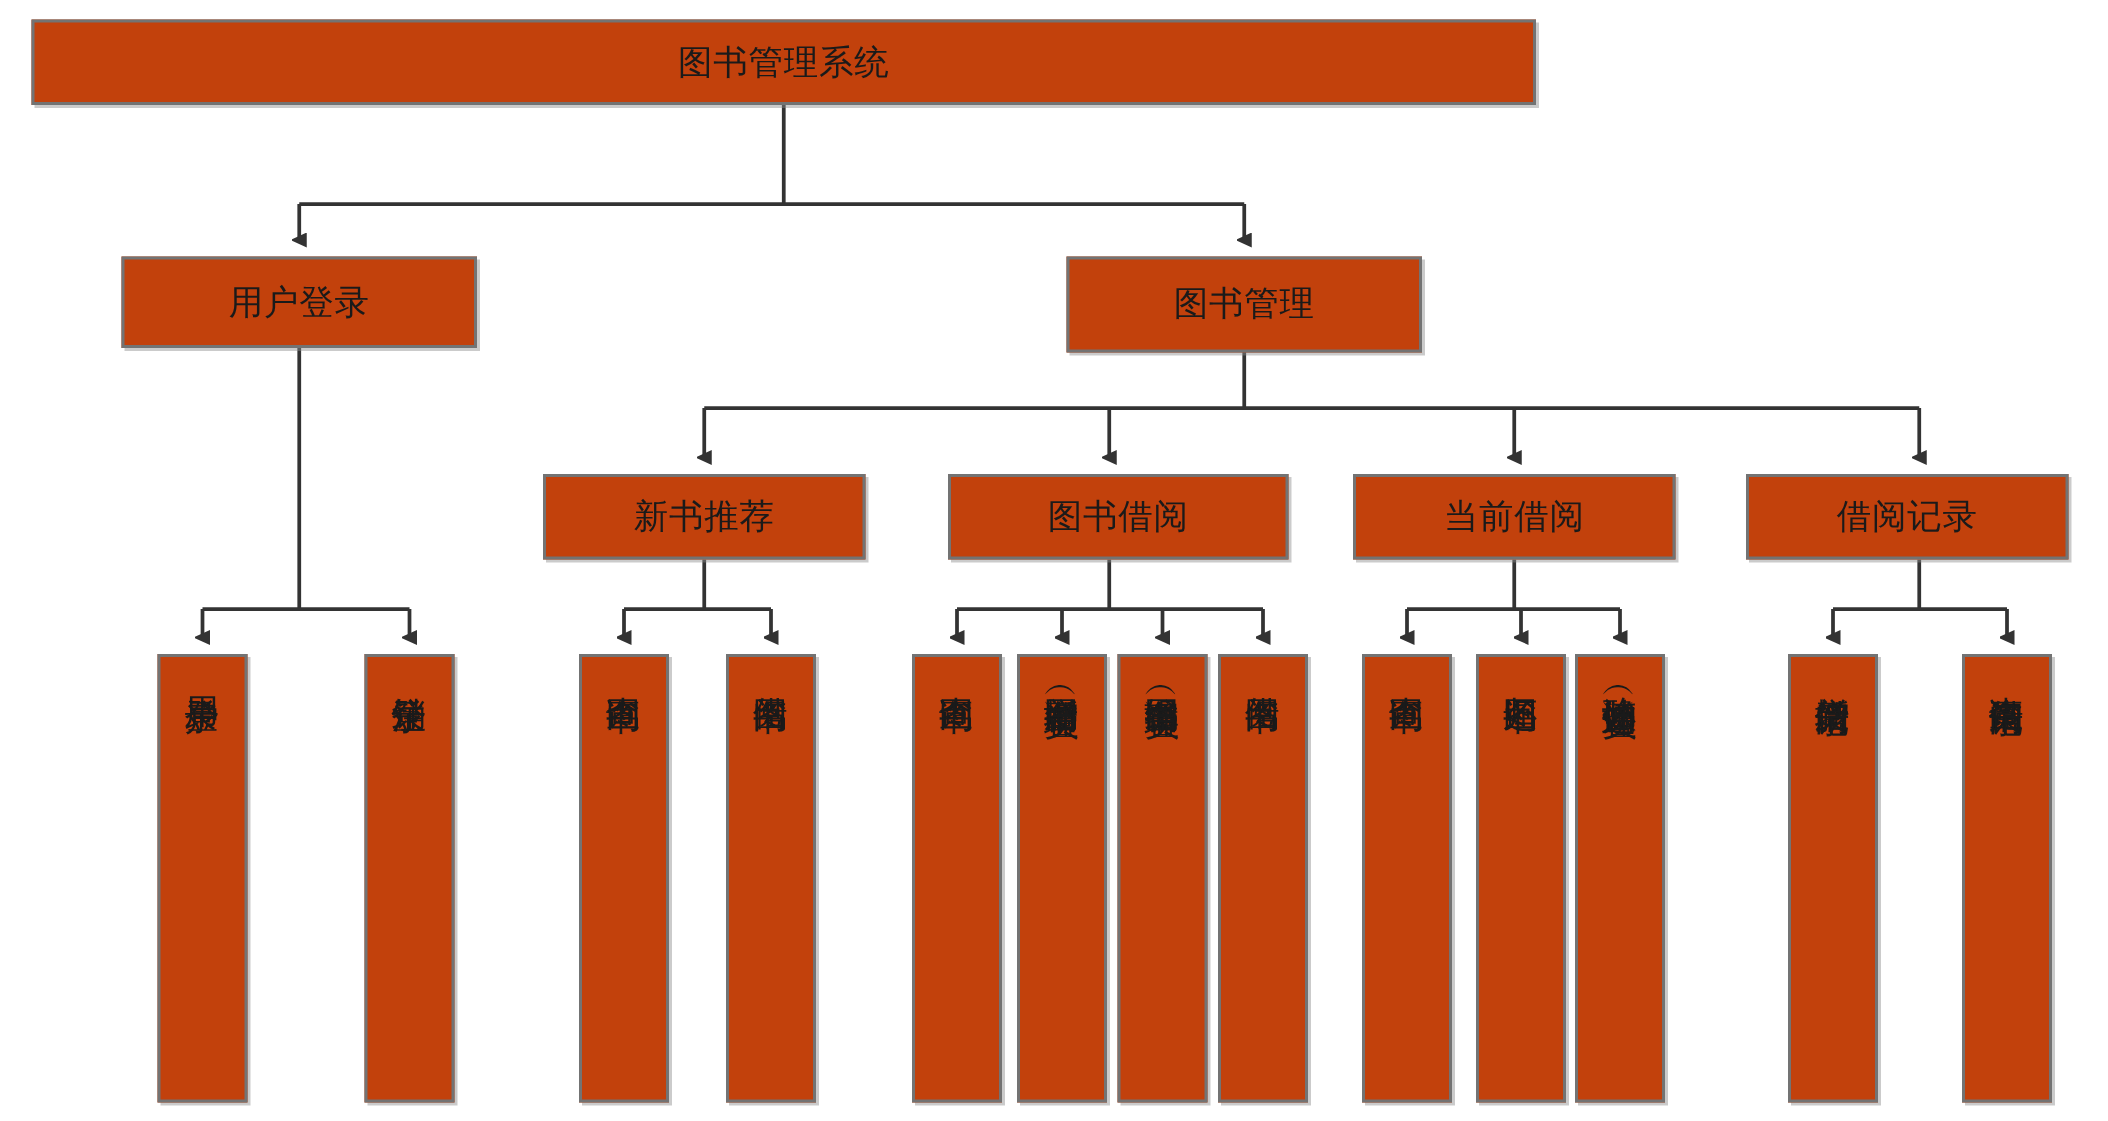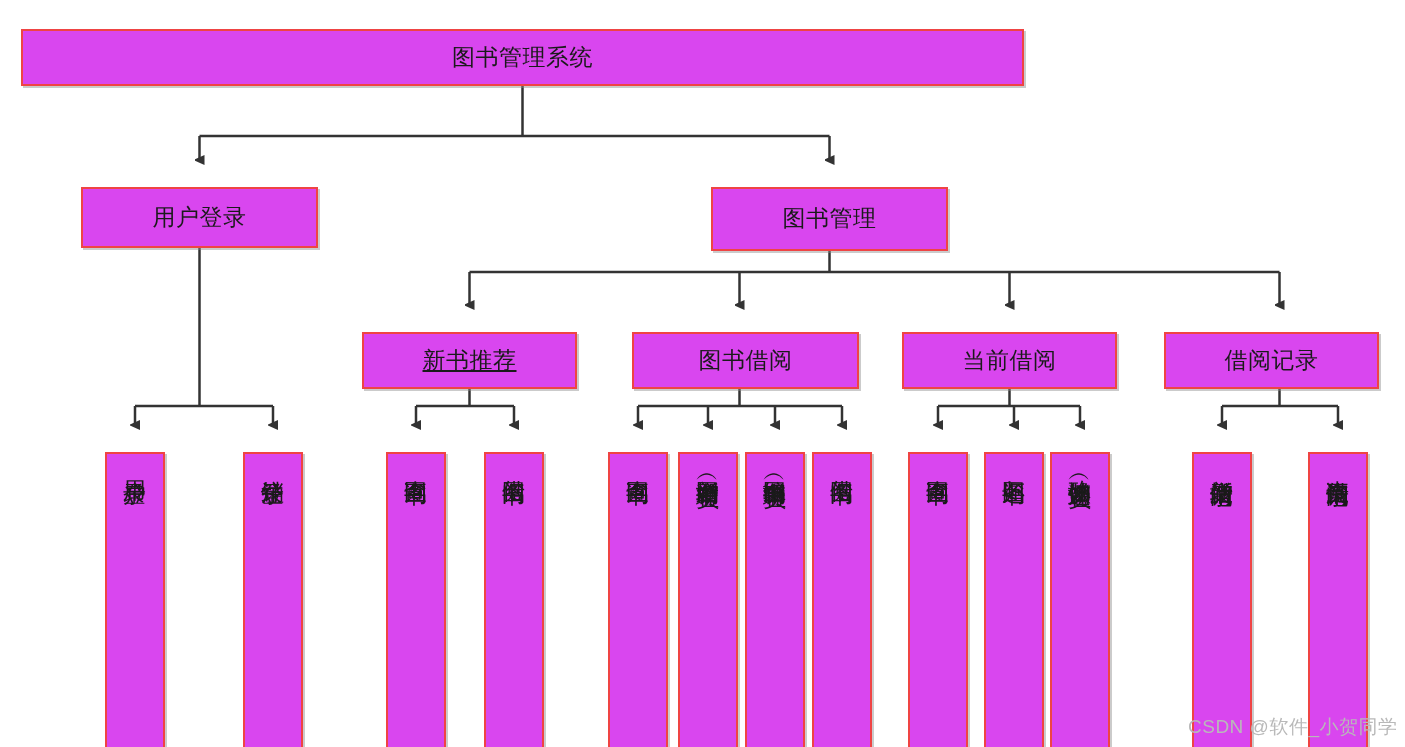--- a/index.html
+++ b/index.html
@@ -21,28 +21,27 @@
     position: absolute;
     left: 0;
     top: 0;
     width: 1405px;
     height: 747px;
     pointer-events: none;
   }
   .node {
     position: absolute;
     box-sizing: border-box;
-    background: #d946ef;
-    border: 2px solid #ef4444;
+    background: #c2410c;
+    border: 2px solid #737373;
     box-shadow: 2px 2px 0 rgba(140,140,140,0.45);
     display: flex;
     align-items: center;
     justify-content: center;
     color: #1a1a1a;
-    margin-top: 16px;
   }
   .node-label {
     display: block;
     text-align: center;
     line-height: 1.18;
     white-space: nowrap;
   }
   .node.horizontal .node-label {
     font-size: 23px;
     letter-spacing: 0.5px;
@@ -118,21 +117,21 @@
   <div id="node-layer">
       <div class="node horizontal" style="left: 21px; top: 13px; width: 1003px; height: 57px;">
         <span class="node-label">图书管理系统</span>
       </div>
       <div class="node horizontal" style="left: 81px; top: 171px; width: 237px; height: 61px;">
         <span class="node-label">用户登录</span>
       </div>
       <div class="node horizontal" style="left: 711px; top: 171px; width: 237px; height: 64px;">
         <span class="node-label">图书管理</span>
       </div>
-      <div class="node horizontal" style="left: 362px; top: 316px; width: 215px; height: 57px; text-decoration: underline;">
+      <div class="node horizontal" style="left: 362px; top: 316px; width: 215px; height: 57px;">
         <span class="node-label">新书推荐</span>
       </div>
       <div class="node horizontal" style="left: 632px; top: 316px; width: 227px; height: 57px;">
         <span class="node-label">图书借阅</span>
       </div>
       <div class="node horizontal" style="left: 902px; top: 316px; width: 215px; height: 57px;">
         <span class="node-label">当前借阅</span>
       </div>
       <div class="node horizontal" style="left: 1164px; top: 316px; width: 215px; height: 57px;">
         <span class="node-label">借阅记录</span>
@@ -171,14 +170,13 @@
         <span class="node-label">确认归还（管理员）</span>
       </div>
       <div class="node vertical" style="left: 1192px; top: 436px; width: 60px; height: 299px;">
         <span class="node-label">新增借阅记录</span>
       </div>
       <div class="node vertical" style="left: 1308px; top: 436px; width: 60px; height: 299px;">
         <span class="node-label">查询借阅记录</span>
       </div>
     </div>
 
-  <div class="watermark" style="left: 1188px; top: 714px;">CSDN @软件_小贺同学</div>
 </div>
 
 </body></html>

